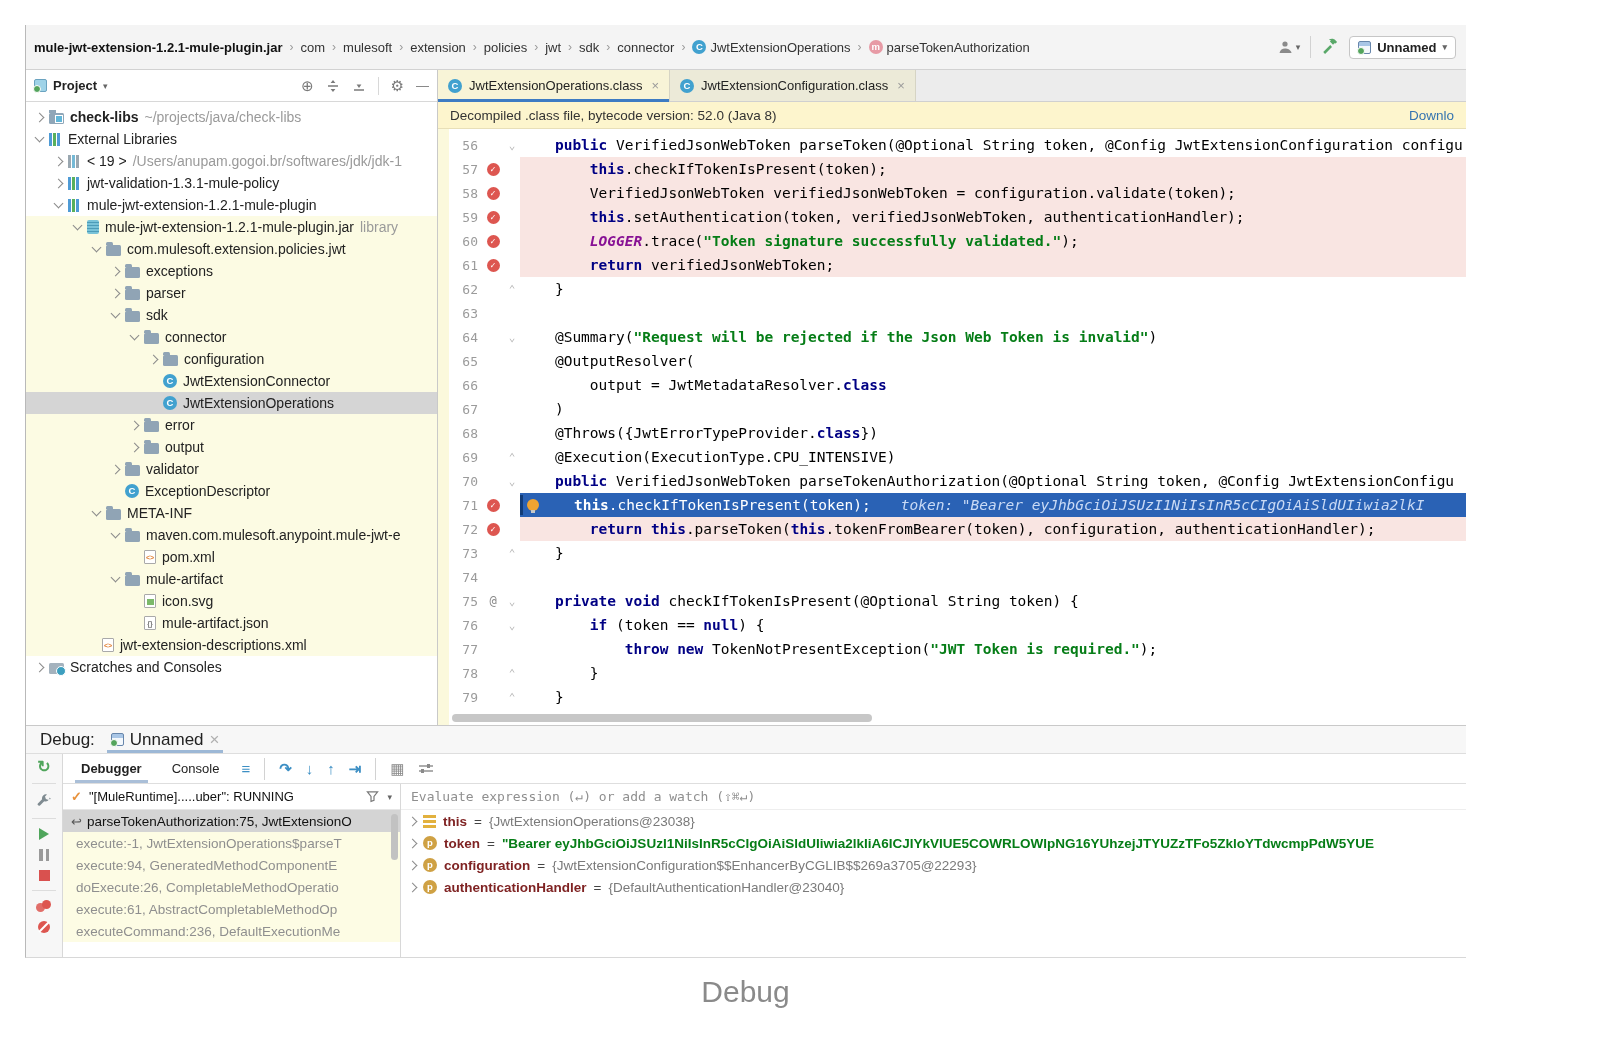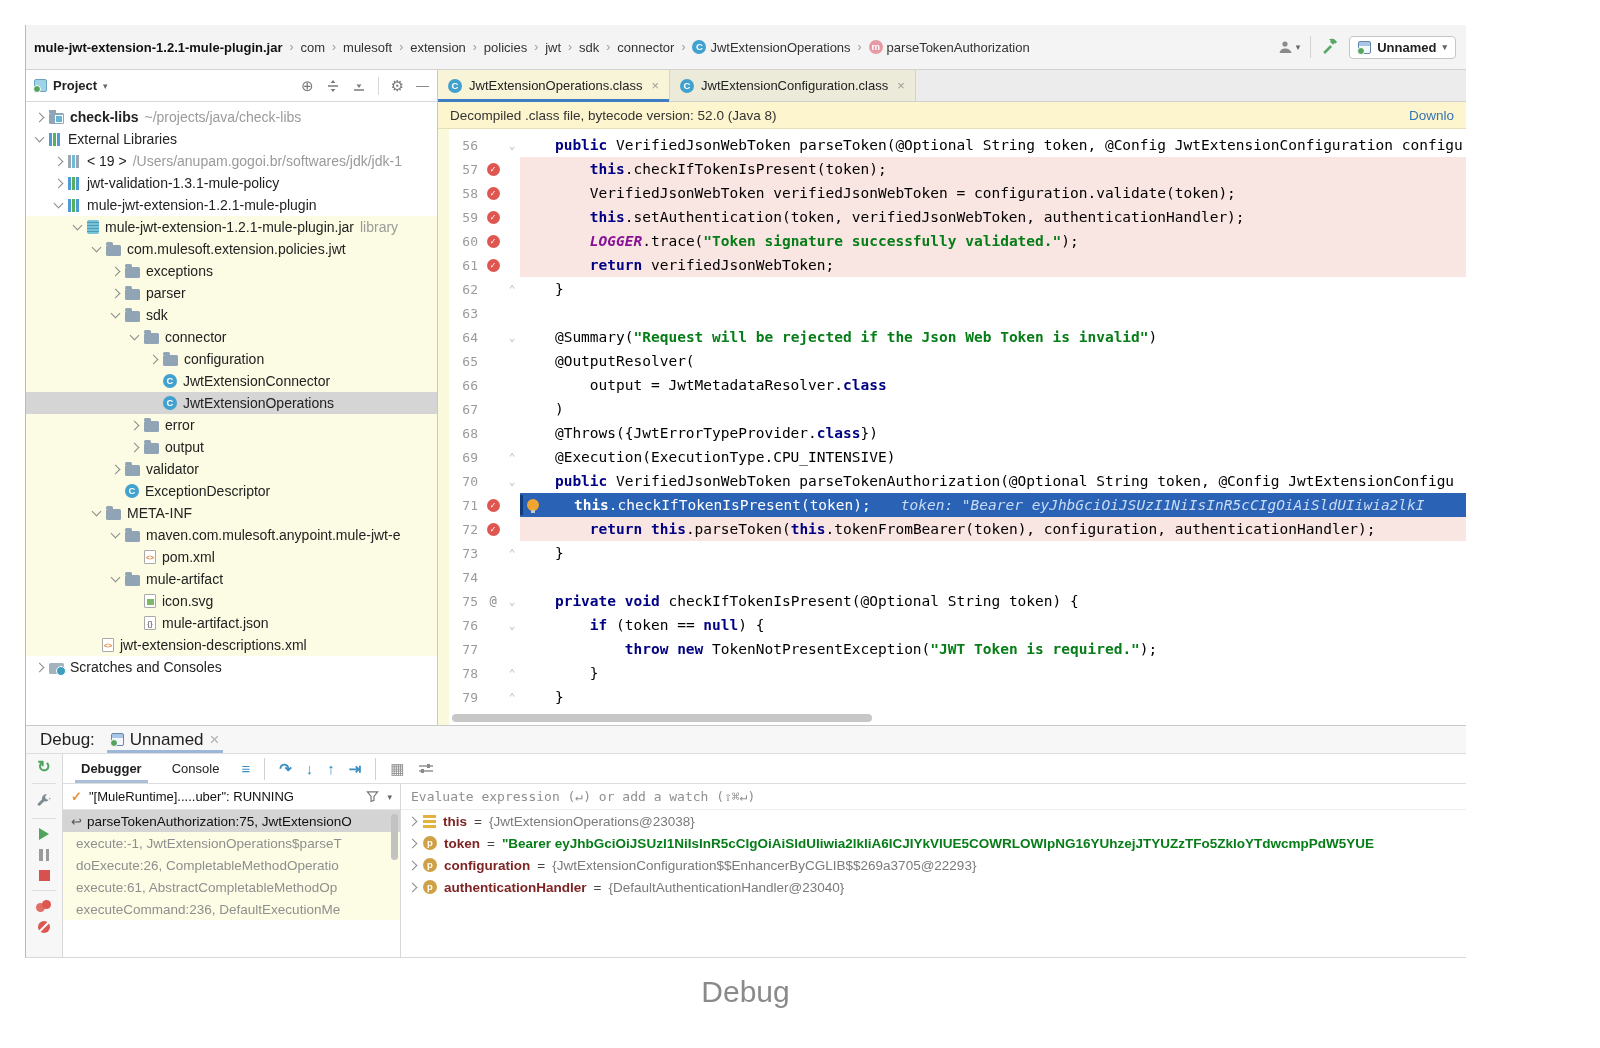--- a/index.html
+++ b/index.html
@@ -614,20 +614,24 @@
               <div class="frow sel">
                 <span class="farrow">↩</span>
                 <span>parseTokenAuthorization:75, JwtExtensionO</span>
               </div>
               <div class="frow">
                 <span class="farrow"> </span>
                 <span>execute:-1, JwtExtensionOperations$parseT</span>
               </div>
               <div class="frow">
                 <span class="farrow"> </span>
+                <span>execute:94, GeneratedMethodComponentE</span>
+              </div>
+              <div class="frow">
+                <span class="farrow"> </span>
                 <span>doExecute:26, CompletableMethodOperatio</span>
               </div>
               <div class="frow">
                 <span class="farrow"> </span>
                 <span>execute:61, AbstractCompletableMethodOp</span>
               </div>
               <div class="frow">
                 <span class="farrow"> </span>
                 <span>executeCommand:236, DefaultExecutionMe</span>
               </div>

